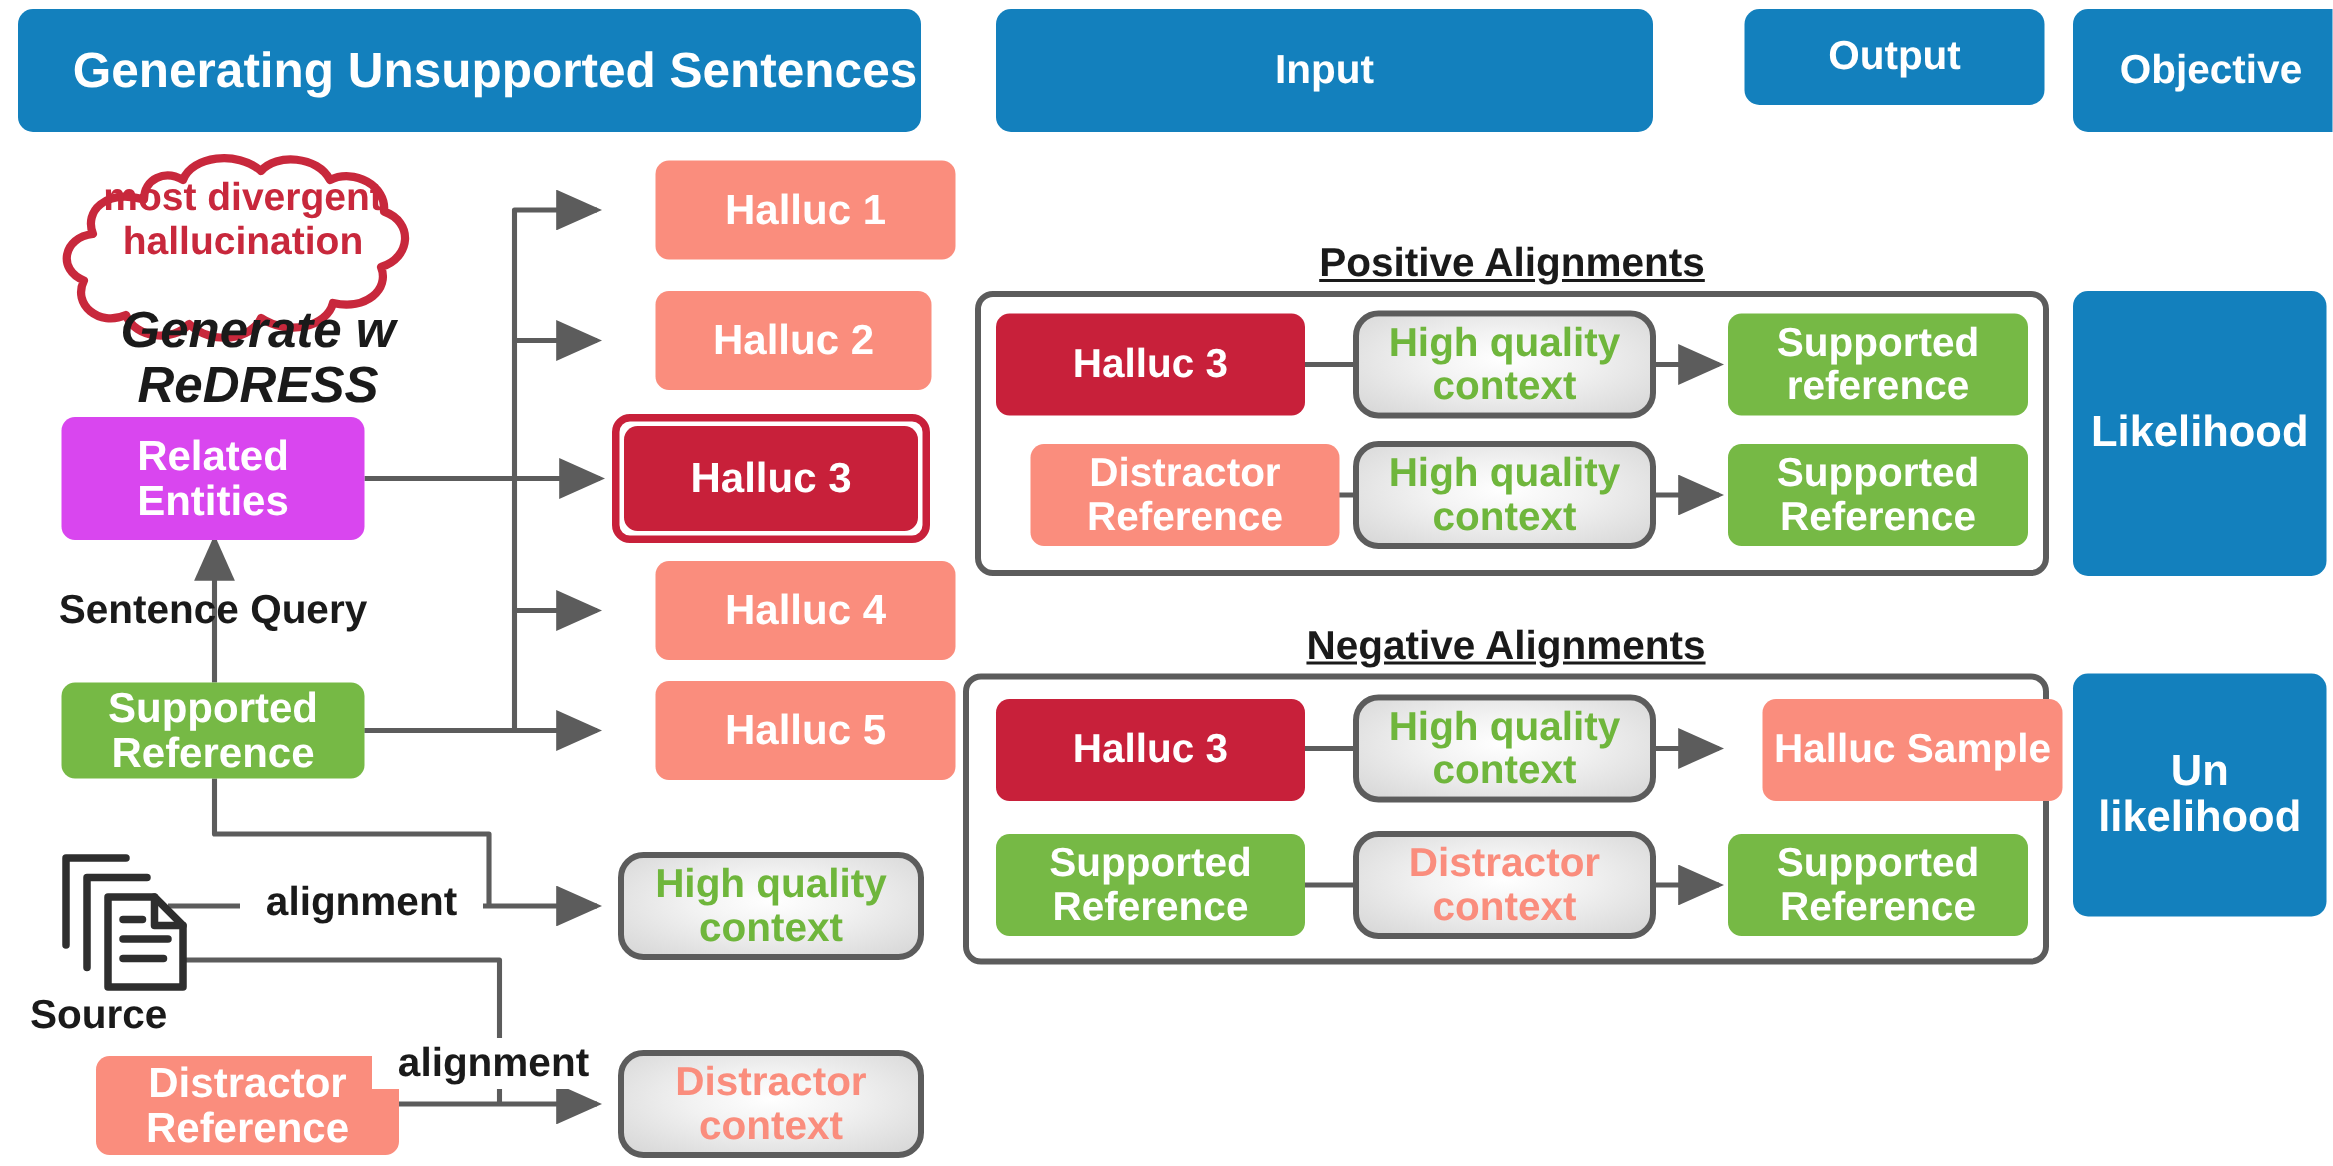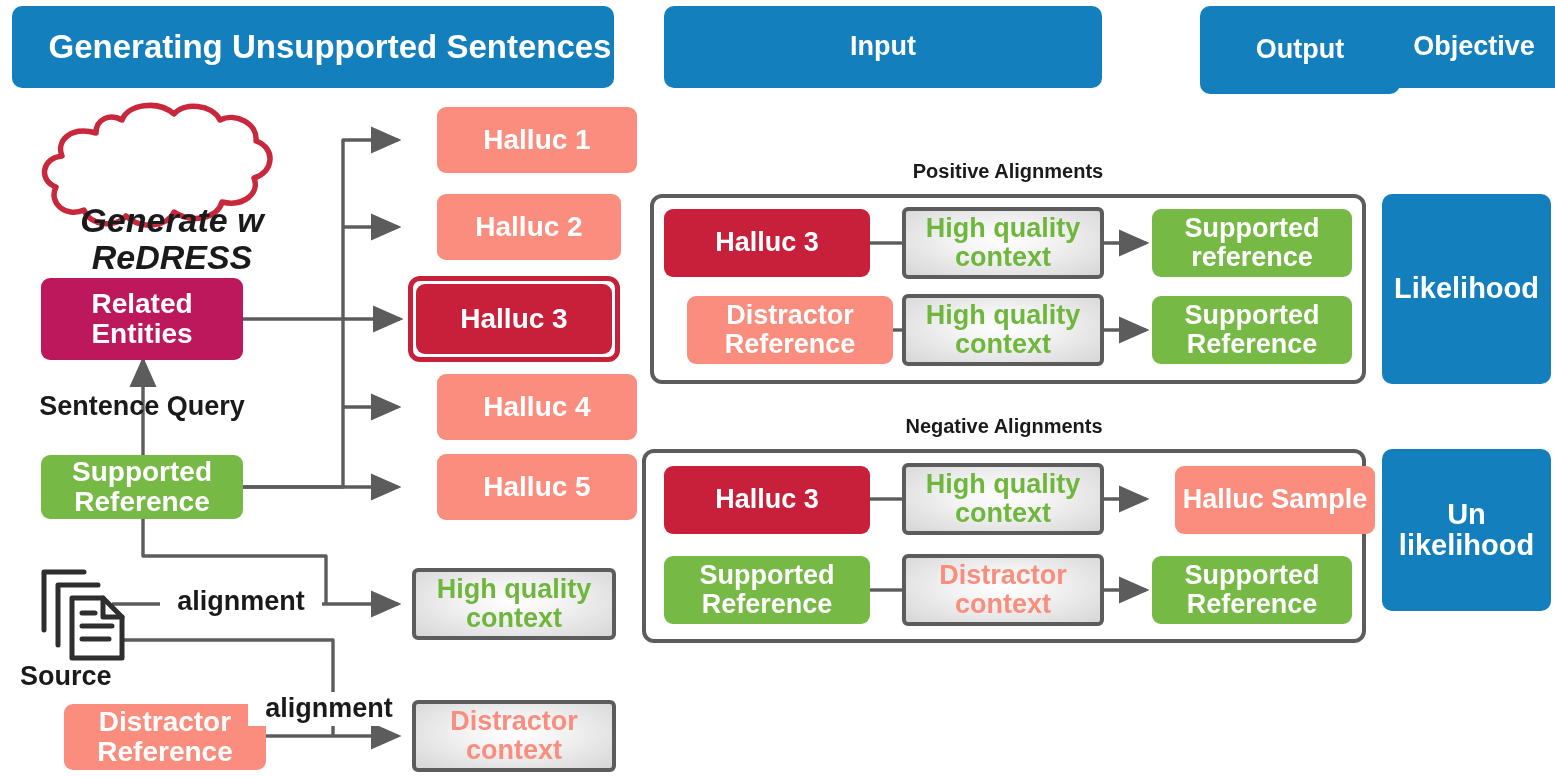--- a/index.html
+++ b/index.html
@@ -5,30 +5,30 @@
   html,body{margin:0;padding:0;background:#fff;}
   body{width:1555px;height:777px;position:relative;overflow:hidden;
        font-family:"Liberation Sans",sans-serif;}
   .stage{position:absolute;left:0;top:0;width:1555px;height:777px;}
   .box{position:absolute;box-sizing:border-box;display:flex;align-items:center;
        justify-content:center;text-align:center;line-height:1.08;font-weight:bold;color:#fff;}
   .hdr{background:#1380BD;border-radius:10px;font-size:27px;}
   .hdr.big{font-size:33px;}
   .salmon{background:#FA8D7D;border-radius:9px;font-size:28px;margin-left:23px;}
   .darkred{background:#C8203A;border-radius:9px;font-size:28px;}
-  .purple{background:#be185d;border-radius:9px;font-size:28px;}
+  .purple{background:#d946ef;border-radius:9px;font-size:28px;}
   .green{background:#76B945;border-radius:9px;font-size:28px;}
-  .ctx{border-radius:6px;border:4px solid #5C5C5C;font-size:27px;
+  .ctx{border-radius:17px;border:4px solid #5C5C5C;font-size:27px;
        background:radial-gradient(ellipse at 50% 45%, #FFFFFF 0%, #F2F2F2 38%, #D6D6D6 100%);}
   .ctx.good{color:#6FB63C;}
   .ctx.bad{color:#FA8D7D;}
   .plain{color:#1A1A1A;font-weight:bold;background:transparent;}
   .grpbox{position:absolute;box-sizing:border-box;border:4px solid #5C5C5C;border-radius:12px;background:transparent;}
   .sel-outer{position:absolute;box-sizing:border-box;border:5px solid #C8203A;border-radius:12px;background:#fff;}
-  .sec-title{position:absolute;font-size:20px;font-weight:bold;color:#1A1A1A;text-align:center;}
+  .sec-title{position:absolute;font-size:27px;font-weight:bold;color:#1A1A1A;text-align:center;text-decoration:underline;}
   svg.wires{position:absolute;left:0;top:0;width:1555px;height:777px;pointer-events:none;}
   .cloudtxt{position:absolute;color:#C8283C;font-weight:bold;font-size:26px;text-align:center;line-height:1.12;}
 </style>
 </head>
 <body>
 
 <div class="stage">
 
   <svg class="wires" viewBox="0 0 1555 777">
     <defs>
@@ -76,23 +76,27 @@
                C274,172 276,148 256,141
                C258,124 236,112 220,120
                C212,104 184,102 174,114
                C158,100 128,104 122,120
                C110,113 96,119 96,133 Z"></path>
     </g>
   </svg>
 
   <div class="box hdr big" style="left:12px;top:6px;width:602px;height:82px;padding-left:34px;">Generating Unsupported Sentences</div>
   <div class="box hdr" style="left:664px;top:6px;width:438px;height:82px;">Input</div>
-  <div class="box hdr" style="left:1200px;top:6px;width:200px;height:88px;">Output</div>
+  <div class="box hdr" style="left:1163px;top:6px;width:200px;height:64px;">Output</div>
   <div class="box hdr" style="left:1382px;top:6px;width:184px;height:82px;">Objective</div>
 
+  <div class="cloudtxt" style="left:62px;top:117px;width:200px;">
+    <span>most divergent</span><br>
+    <span>hallucination</span>
+  </div>
 
   <div class="box plain" style="left:12px;top:222px;width:320px;height:34px;font-size:34px;font-style:italic;">Generate w ReDRESS</div>
 
   <div class="box purple" style="left:41px;top:278px;width:202px;height:82px;">Related Entities</div>
 
   <div class="box plain" style="left:14px;top:390px;width:256px;height:34px;font-size:27px;">Sentence Query</div>
 
   <div class="box green" style="left:41px;top:455px;width:202px;height:64px;">Supported Reference</div>
 
   <div class="box plain" style="left:20px;top:660px;width:120px;height:34px;font-size:27px;justify-content:flex-start;">Source</div>

